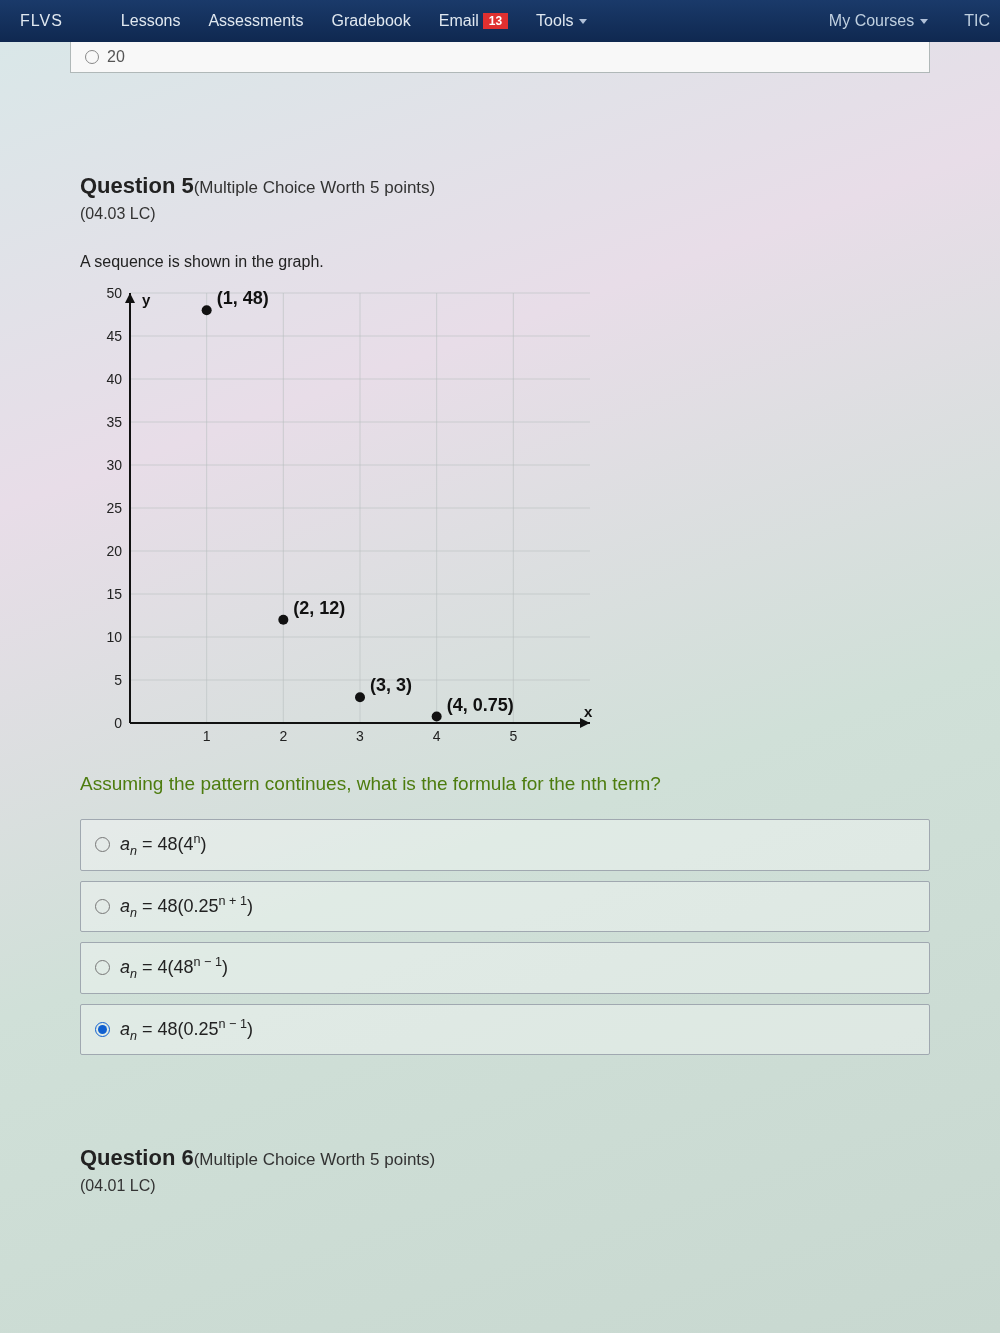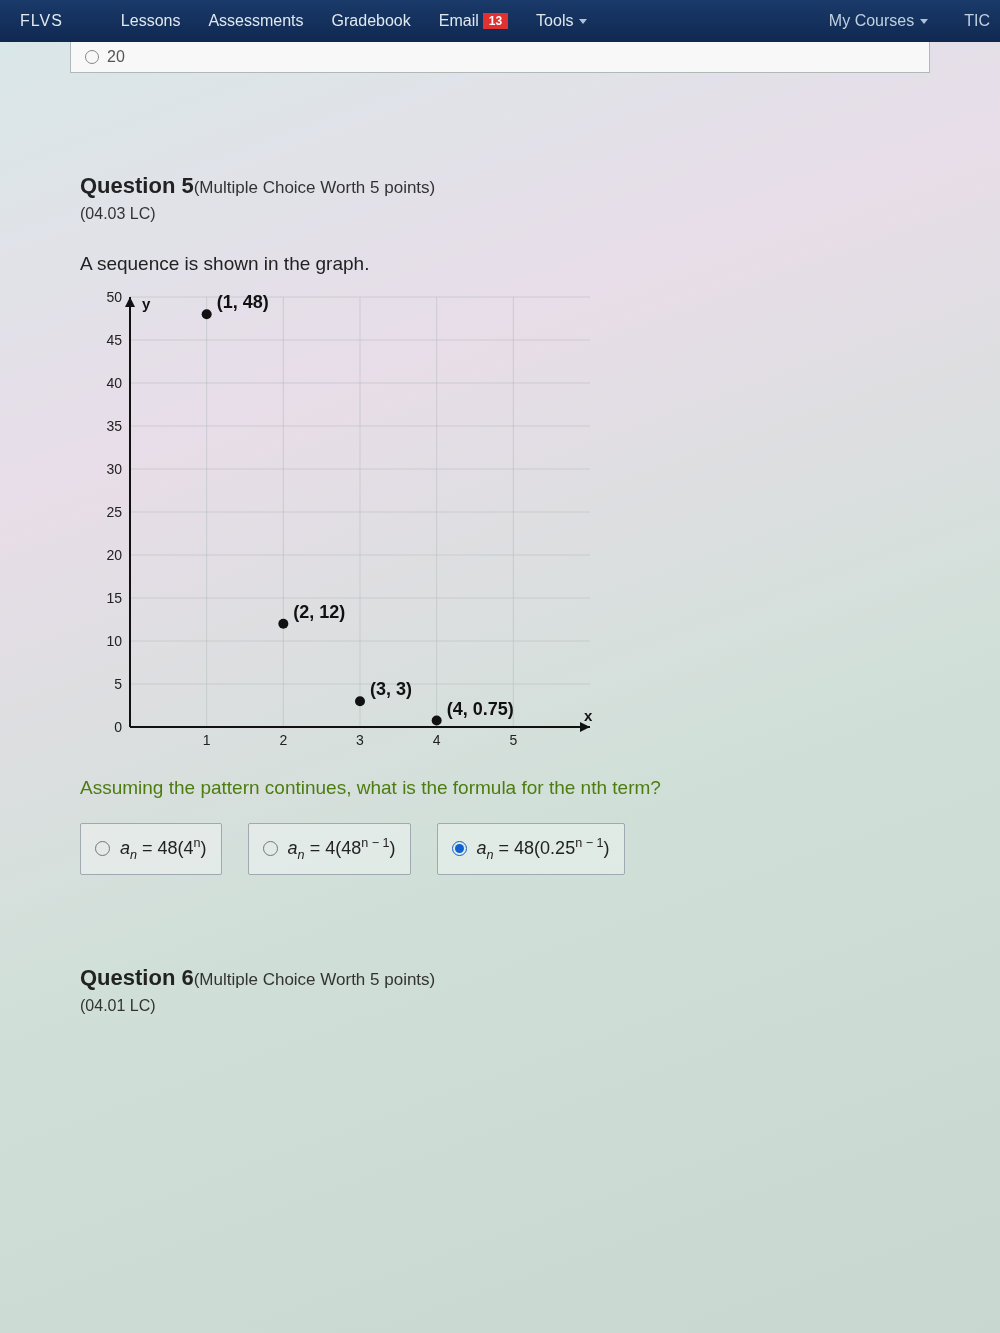--- a/index.html
+++ b/index.html
@@ -51,32 +51,32 @@
     color: #555;
   }
   .radio-empty {
     width: 14px; height: 14px; border: 1.5px solid #888; border-radius: 50%;
   }
   .content { margin: 0 70px 0 80px; padding-top: 100px; }
   .qtitle { color: #222; font-size: 22px; margin-bottom: 6px; }
   .qtitle b { font-weight: bold; }
   .qworth { font-size: 17px; color: #333; }
   .lc { color: #333; font-size: 16px; margin-top: 6px; margin-bottom: 30px; }
-  .prompt { color: #222; font-size: 19px; margin-bottom: 10px; }
+  .prompt { color: #222; font-size: 16px; margin-bottom: 10px; }
   .chart {
     margin-top: 12px;
     margin-bottom: 20px;
     width: 520px;
     height: 470px;
     position: relative;
   }
   .chart svg { width: 100%; height: 100%; }
   .chart text { font-family: Arial; }
   .follow { color: #4d7c0f; font-size: 19px; margin: 20px 0 24px 0; }
-  .options { display: flex; gap: 26px; }
+  .options { display: flex; flex-direction: column; gap: 10px; }
   .opt {
     border: 1px solid #a0a8b0;
     background: rgba(255,255,255,0.35);
     padding: 12px 14px;
     display: flex;
     align-items: center;
     gap: 10px;
     font-size: 18px;
     color: #222;
     cursor: pointer;
@@ -185,20 +185,24 @@
     
   </div>
 
   <div class="options" id="opts">
       <div class="opt">
         <span class="radio"></span>
         <span class="formula"><i>a</i><sub>n</sub> = 48(4<sup>n</sup>)</span>
       </div>
       <div class="opt">
         <span class="radio"></span>
+        <span class="formula"><i>a</i><sub>n</sub> = 48(0.25<sup>n + 1</sup>)</span>
+      </div>
+      <div class="opt">
+        <span class="radio"></span>
         <span class="formula"><i>a</i><sub>n</sub> = 4(48<sup>n − 1</sup>)</span>
       </div>
       <div class="opt selected">
         <span class="radio"></span>
         <span class="formula"><i>a</i><sub>n</sub> = 48(0.25<sup>n − 1</sup>)</span>
       </div>
     </div>
 
   <div class="q6">
     <div class="qtitle">

